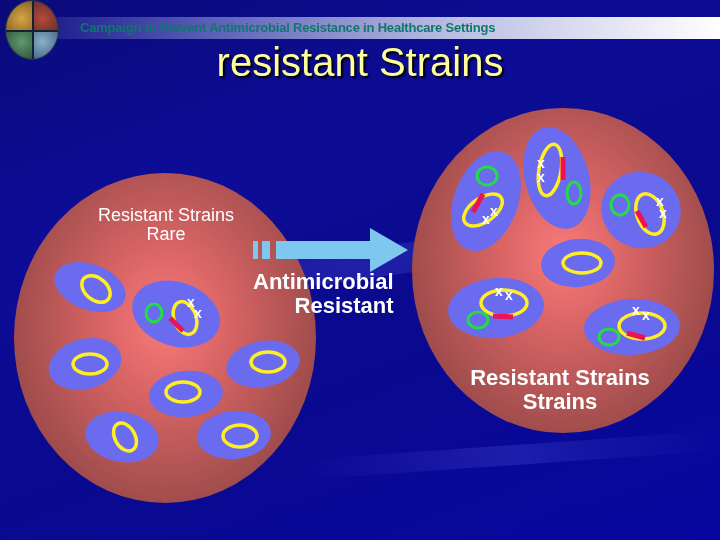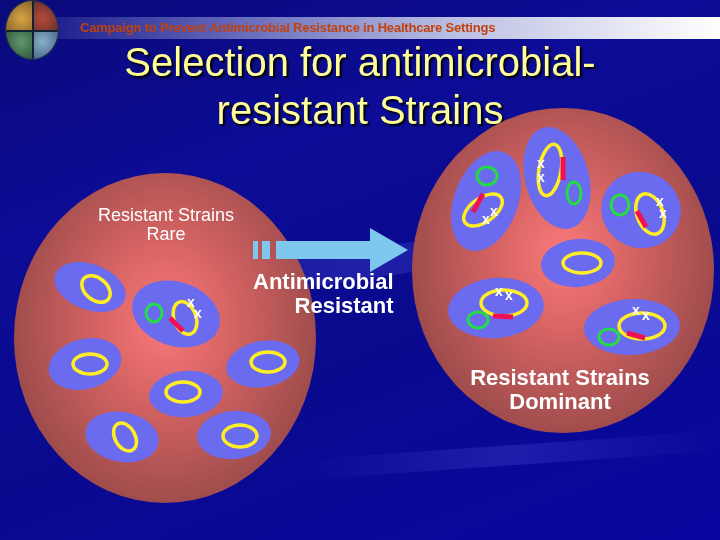--- a/index.html
+++ b/index.html
@@ -11,21 +11,21 @@
   .streak {
     position:absolute; background: linear-gradient(90deg, rgba(60,60,200,0), rgba(70,70,210,0.35), rgba(60,60,200,0));
     transform-origin: left center;
   }
   .banner {
     position:absolute; left:40px; top:17px; width:680px; height:22px;
     background: linear-gradient(90deg, #1a1a8a 0%, #5a5fb6 25%, #b9bde2 60%, #ffffff 100%);
   }
   .banner-text {
     position:absolute; left:80px; top:20px; font-size:13px; font-weight:bold;
-    color:#c2410c; letter-spacing:-0.2px; white-space:nowrap;
+    color:#0f766e; letter-spacing:-0.2px; white-space:nowrap;
   }
   .logo {
     position:absolute; left:5px; top:0px; width:52px; height:58px; border-radius:50%;
     overflow:hidden; border:1px solid #234;
   }
   .logo div { position:absolute; width:50%; height:50%; }
   .title {
     position:absolute; left:60px; top:38px; width:600px; text-align:center;
     font-size:40px; line-height:48px; color:#ffff99;
     text-shadow: 2px 2px 2px #000;
@@ -50,21 +50,20 @@
 <div class="logo">
   <div style="left:0;top:0;background:radial-gradient(circle at 60% 60%, #d9a441, #7a5a2a);"></div>
   <div style="right:0;top:0;background:radial-gradient(circle at 40% 60%, #b44a3a, #5a2a2a);"></div>
   <div style="left:0;bottom:0;background:radial-gradient(circle at 60% 40%, #5e9a6a, #2a4a3a);"></div>
   <div style="right:0;bottom:0;background:radial-gradient(circle at 40% 40%, #8ab0c8, #3a5a7a);"></div>
   <div style="left:50%;top:0;width:2px;height:100%;background:#123;"></div>
   <div style="left:0;top:50%;width:100%;height:2px;background:#123;"></div>
 </div>
 
 <div class="title">
-  <div>Selection for antimicrobial-</div>
   <div>resistant Strains</div>
 </div>
 
 <div class="dish" style="left:14px;top:173px;width:302px;height:330px;"></div>
 <div class="label-white" style="left:66px;top:206px;width:200px;font-size:18px;line-height:19px;">
   <div>Resistant Strains</div>
   <div>Rare</div>
 </div>
 
 <div class="dish" style="left:412px;top:108px;width:302px;height:325px;"></div>
@@ -142,14 +141,14 @@
     <polygon points="0,0 38,22 0,44" fill="#7ec8f0"></polygon>
   </svg>
 </div>
 <div class="label-white" style="left:253px;top:270px;font-size:22px;line-height:24px;font-weight:bold;text-align:right;">
   <div>Antimicrobial</div>
   <div>Resistant</div>
 </div>
 
 <div class="label-white" style="left:440px;top:366px;width:240px;font-size:22px;line-height:24px;font-weight:bold;">
   <div>Resistant Strains</div>
-  <div>Dominant</div>
+  <div>Strains</div>
 </div>
 
 </body></html>

